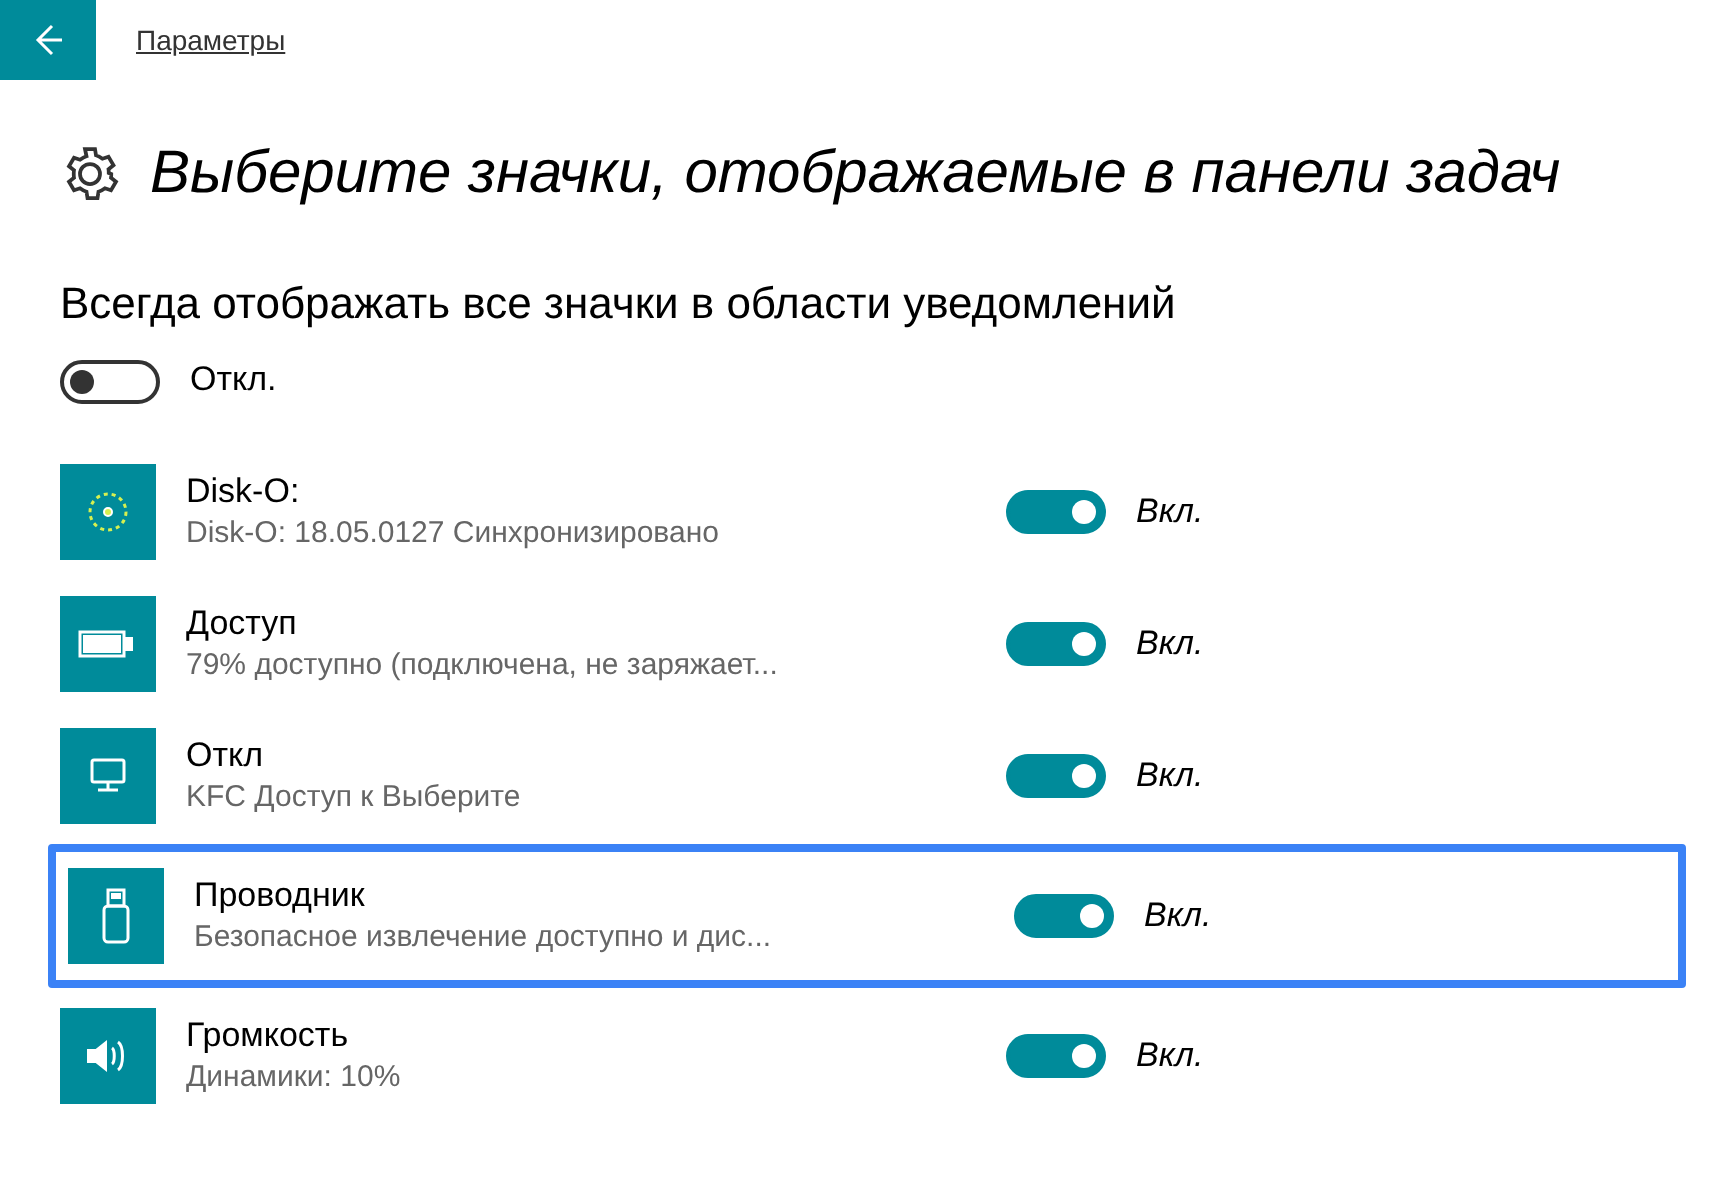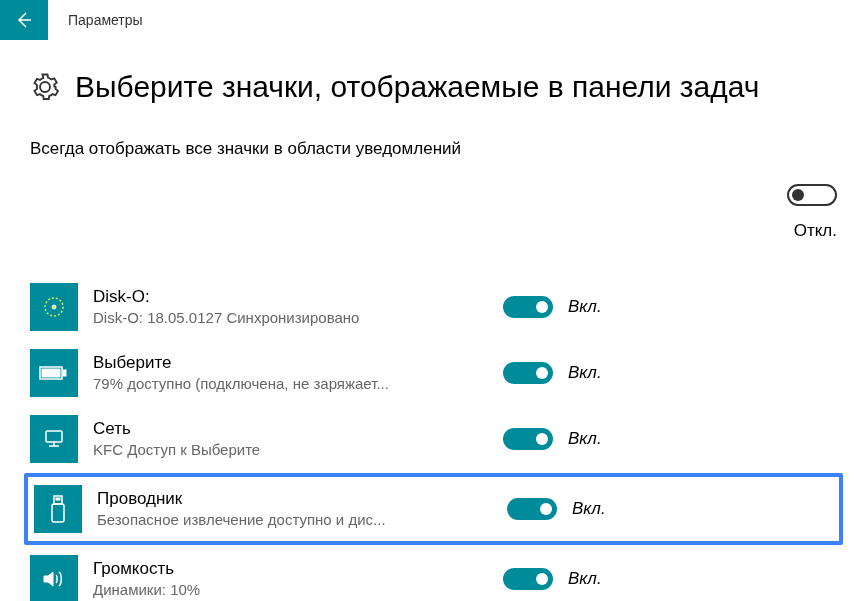--- a/index.html
+++ b/index.html
@@ -1,31 +1,31 @@
 <!DOCTYPE html>
 <html><head>
   <meta charset="utf-8">
   <style>
     * { margin: 0; padding: 0; box-sizing: border-box; }
     body { font-family: "Segoe UI", Arial, sans-serif; background: #fff; color: #000; width: 867px; }
     
     .titlebar { display: flex; align-items: center; height: 40px; }
     .back-btn { width: 48px; height: 40px; background: #008b9a; display: flex; align-items: center; justify-content: center; cursor: pointer; }
     .back-btn svg { fill: #fff; }
-    .titlebar-text { margin-left: 20px; font-size: 14px; color: #333; }
+    .titlebar-text { margin-left: 20px; font-size: 14px; color: #333; text-decoration: underline; }
     
     .content { padding: 30px 30px 10px 30px; }
     
-    .header { display: flex; align-items: center; gap: 15px; margin-bottom: 35px; }
+    .header { display: flex; align-items: center; gap: 15px; margin-bottom: 35px; font-style: italic; }
     .gear-icon { width: 30px; height: 30px; }
     .page-title { font-size: 30px; font-weight: 300; color: #000; }
     
-    .always-label { font-size: 17px; color: #000; margin-bottom: 25px; }
+    .always-label { font-size: 22px; color: #000; margin-bottom: 15px; }
     
-    .master-toggle-row { display: flex; align-items: flex-end; gap: 15px; margin-bottom: 42px; flex-direction: column; }
+    .master-toggle-row { display: flex; align-items: flex-start; gap: 15px; margin-bottom: 30px; }
     
     .toggle { width: 50px; height: 22px; border-radius: 11px; position: relative; cursor: pointer; }
     .toggle.off { border: 2px solid #333; background: #fff; }
     .toggle.off .knob { width: 12px; height: 12px; border-radius: 50%; background: #333; position: absolute; left: 3px; top: 3px; }
     .toggle.on { background: #008b9a; border: 2px solid #008b9a; }
     .toggle.on .knob { width: 12px; height: 12px; border-radius: 50%; background: #fff; position: absolute; right: 3px; top: 3px; }
     .toggle-label { font-size: 17px; color: #000; }
     
     .items { display: flex; flex-direction: column; gap: 18px; }
     .item { display: flex; align-items: center; }
@@ -89,40 +89,40 @@
       </div>
       <div class="item">
         <div class="icon-tile">
           <svg width="30" height="18" viewBox="0 0 30 18">
             <rect x="1" y="3" width="22" height="12" fill="none" stroke="#fff" stroke-width="1.5"></rect>
             <rect x="3" y="5" width="18" height="8" fill="#fff"></rect>
             <rect x="24" y="6" width="3" height="6" fill="#fff"></rect>
           </svg>
         </div>
         <div class="item-text">
-          <div class="item-title">Выберите</div>
+          <div class="item-title">Доступ</div>
           <div class="item-desc">79% доступно (подключена, не заряжает...</div>
         </div>
         <div class="item-toggle-wrap">
           <div class="toggle on">
             <div class="knob"></div>
           </div>
           <div class="toggle-label">Вкл.</div>
         </div>
       </div>
       <div class="item">
         <div class="icon-tile">
           <svg width="26" height="26" viewBox="0 0 26 26">
             <rect x="5" y="5" width="16" height="11" rx="1" fill="none" stroke="#fff" stroke-width="1.5"></rect>
             <line x1="13" y1="16" x2="13" y2="20" stroke="#fff" stroke-width="1.5"></line>
             <line x1="8" y1="20" x2="18" y2="20" stroke="#fff" stroke-width="1.5"></line>
           </svg>
         </div>
         <div class="item-text">
-          <div class="item-title">Сеть</div>
+          <div class="item-title">Откл</div>
           <div class="item-desc">KFC Доступ к Выберите</div>
         </div>
         <div class="item-toggle-wrap">
           <div class="toggle on">
             <div class="knob"></div>
           </div>
           <div class="toggle-label">Вкл.</div>
         </div>
       </div>
       <div class="item highlighted">

